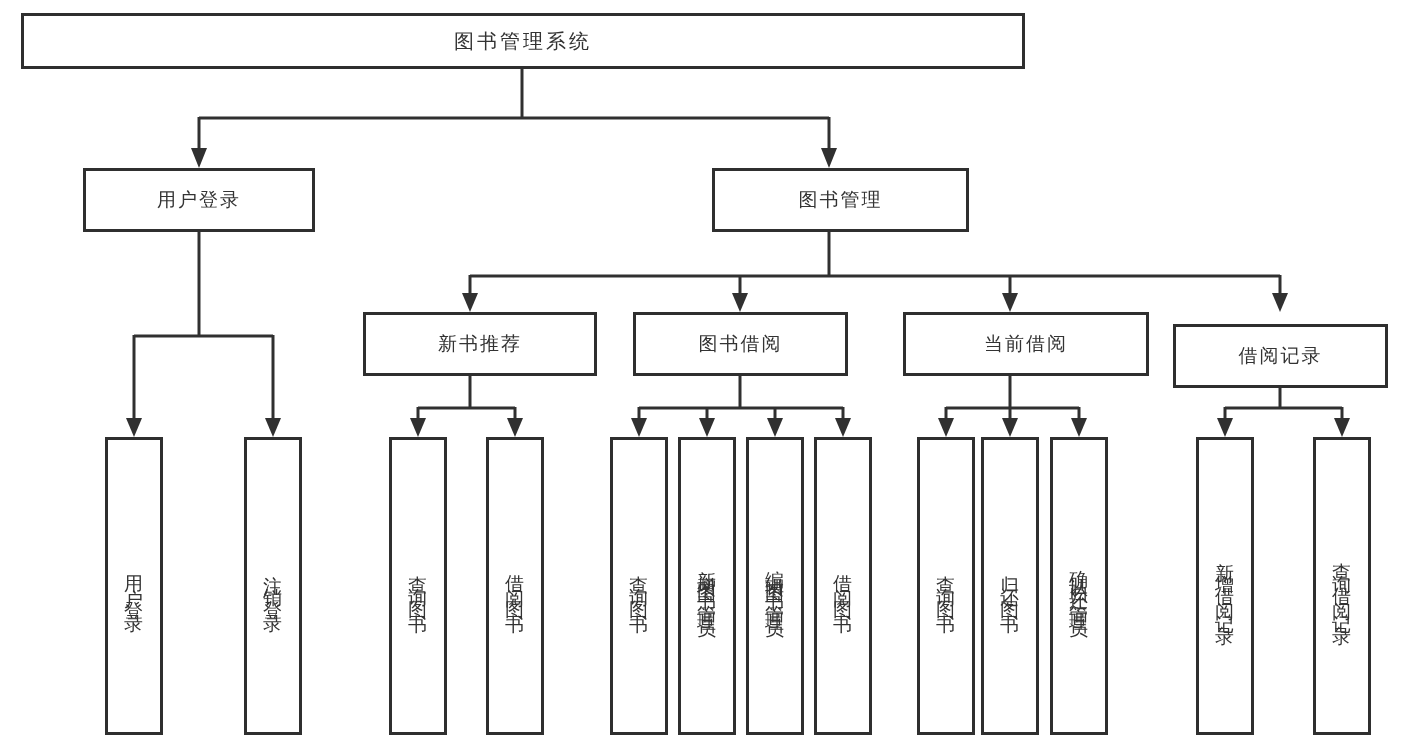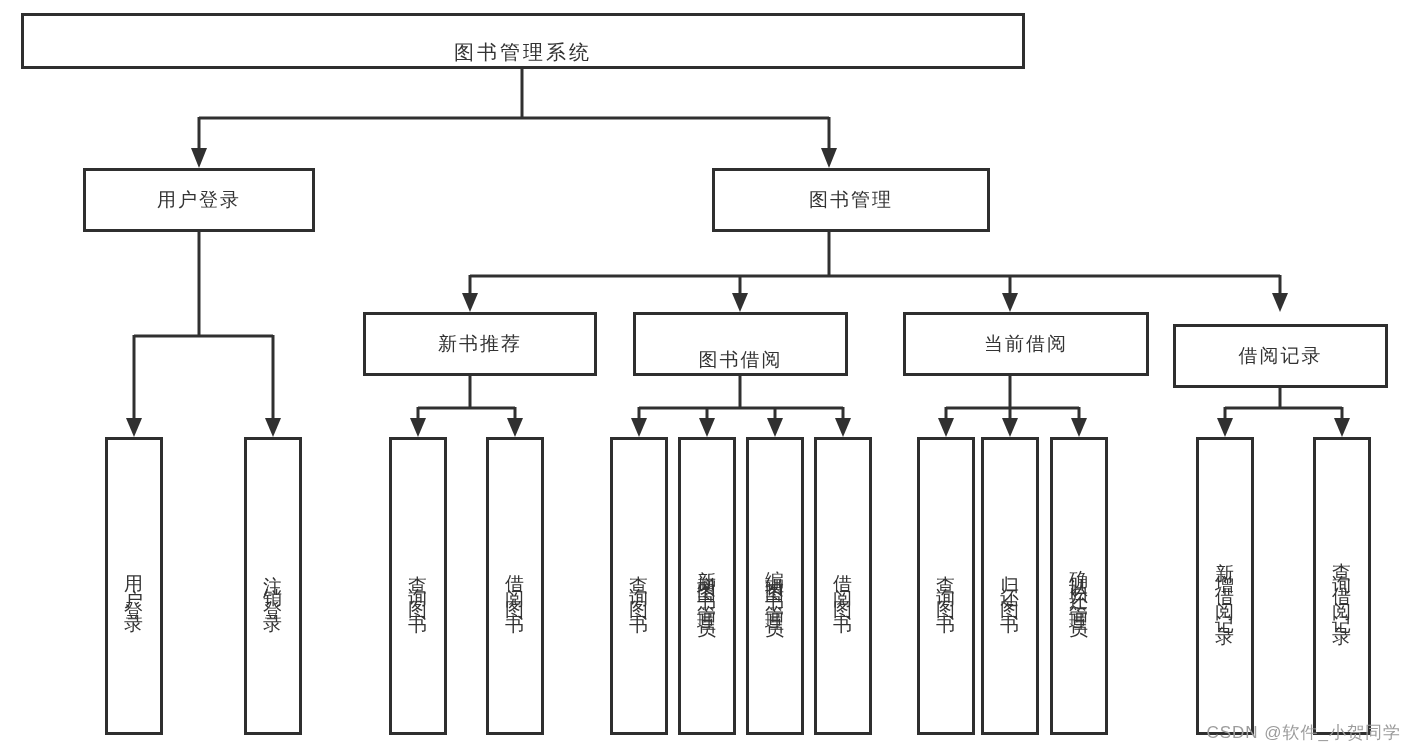--- a/index.html
+++ b/index.html
@@ -131,35 +131,35 @@
       <polygon points="767,418 783,418 775,437"></polygon>
       <polygon points="835,418 851,418 843,437"></polygon>
       <polygon points="938,418 954,418 946,437"></polygon>
       <polygon points="1002,418 1018,418 1010,437"></polygon>
       <polygon points="1071,418 1087,418 1079,437"></polygon>
       <polygon points="1217,418 1233,418 1225,437"></polygon>
       <polygon points="1334,418 1350,418 1342,437"></polygon>
     </g>
   </svg>
 
-  <div class="node root-node" style="left:21px; top:13px; width:1004px; height:56px;align-items:flex-end;">
+  <div class="node root-node" style="left:21px; top:13px; width:1004px; height:56px;">
     <span>图书管理系统</span>
   </div>
 
   <div class="node h-node" style="left:83px; top:168px; width:232px; height:64px;">
     <span>用户登录</span>
   </div>
-  <div class="node h-node" style="left:712px; top:168px; width:278px; height:64px;">
+  <div class="node h-node" style="left:712px; top:168px; width:257px; height:64px;">
     <span>图书管理</span>
   </div>
 
   <div class="node h-node" style="left:363px; top:312px; width:234px; height:64px;justify-content:center;">
     <span>新书推荐</span>
   </div>
-  <div class="node h-node" style="left:633px; top:312px; width:215px; height:64px;align-items:flex-end;">
+  <div class="node h-node" style="left:633px; top:312px; width:215px; height:64px;">
     <span>图书借阅</span>
   </div>
   <div class="node h-node" style="left:903px; top:312px; width:246px; height:64px;">
     <span>当前借阅</span>
   </div>
   <div class="node h-node" style="left:1173px; top:312px; width:215px; height:64px;margin-top:12px;">
     <span>借阅记录</span>
   </div>
 
   <div class="node leaf-node" style="left:105px;">
@@ -199,15 +199,14 @@
     <span class="v-text long">确认归还（管理员）</span>
   </div>
 
   <div class="node leaf-node" style="left:1196px;">
     <span class="v-text">新增借阅记录</span>
   </div>
   <div class="node leaf-node" style="left:1313px;">
     <span class="v-text">查询借阅记录</span>
   </div>
 
-  <div class="watermark">CSDN @软件_小贺同学</div>
 
 </div>
 
 </body></html>

